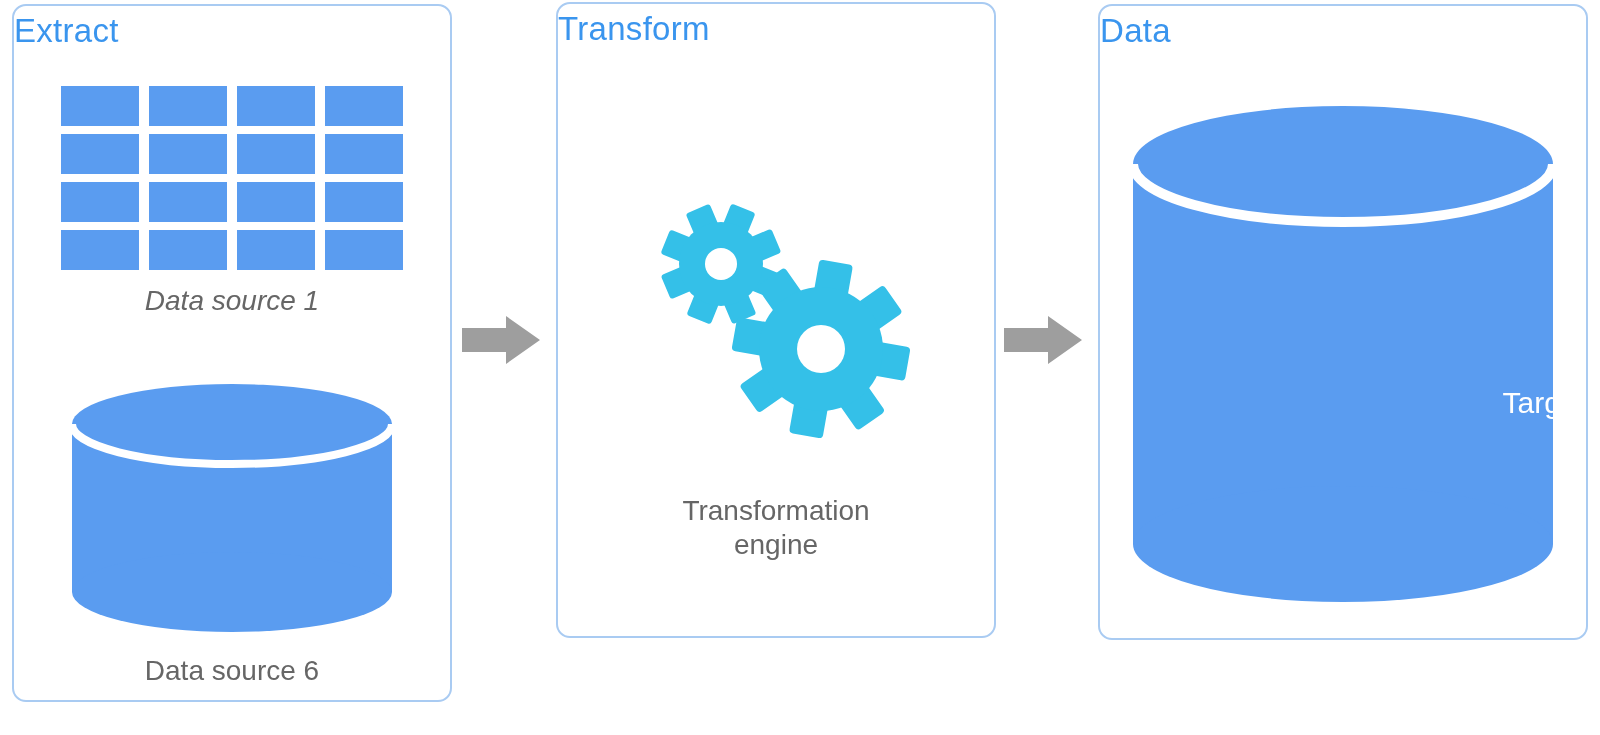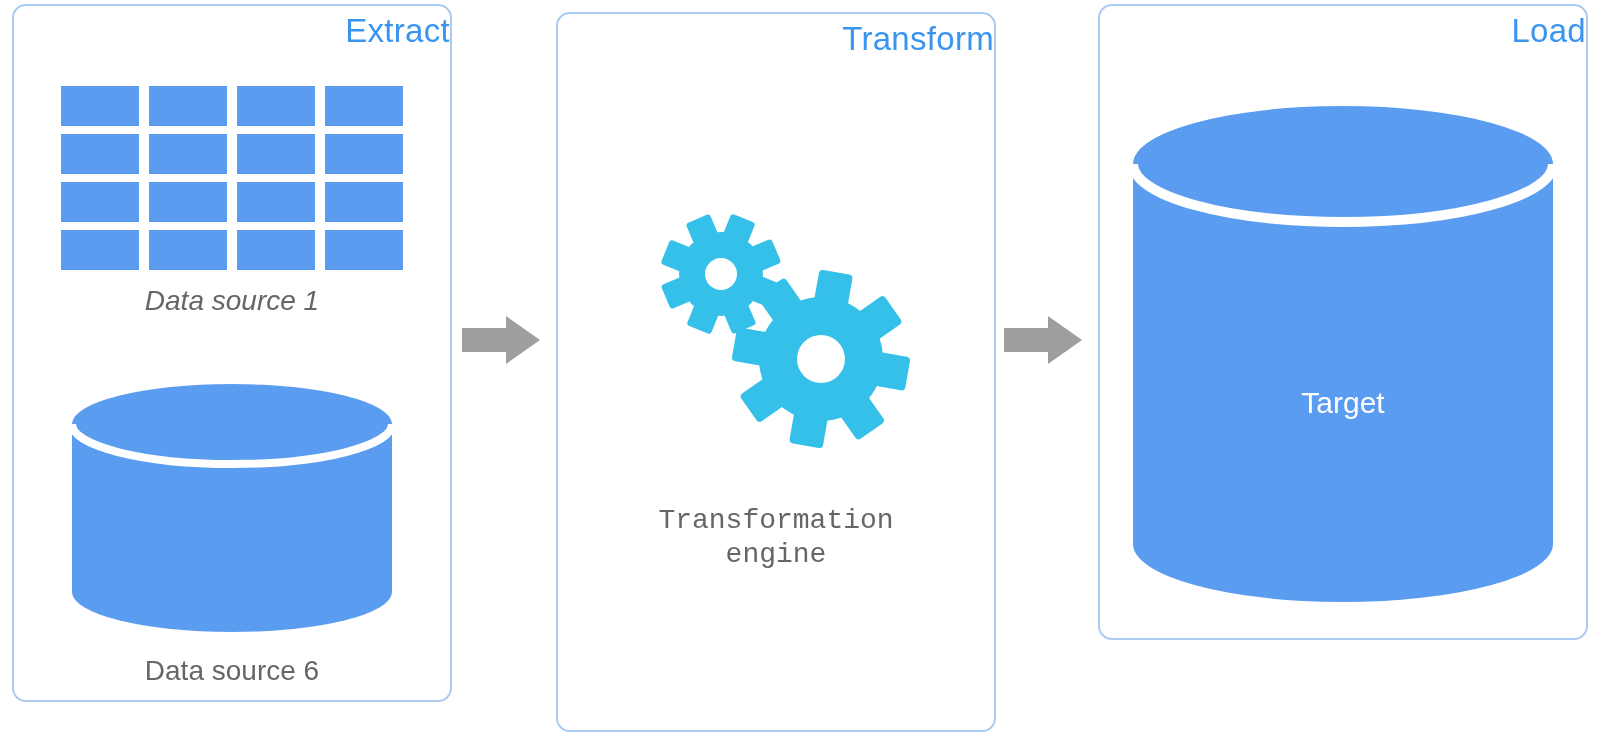--- a/index.html
+++ b/index.html
@@ -21,21 +21,21 @@
     border: 2px solid #a9cbf2;
     border-radius: 14px;
     background: #ffffff;
     box-sizing: border-box;
   }
   .stage-title {
     position: absolute;
     top: 6px;
     left: 0;
     right: 0;
-    text-align: right;
+    text-align: left;
     font-size: 33px;
     font-weight: 400;
     color: #3a95ee;
     letter-spacing: .3px;
   }
   .caption {
     position: absolute;
     left: 0;
     right: 0;
     text-align: center;
@@ -63,21 +63,21 @@
   
   .arrow {
     position: absolute;
     width: 80px;
     height: 60px;
   }
   .target-label {
     position: absolute;
     left: 0;
     right: 0;
-    text-align: center;
+    text-align: right;
     font-size: 30px;
     color: #ffffff;
     font-weight: 400;
   }
 </style>
 </head>
 <body>
 
 <div class="canvas">
 
@@ -112,21 +112,21 @@
     </svg>
     <div class="caption" style="top:648px;">Data source 6</div>
   </div>
 
   <div class="arrow" style="left:462px; top:310px;">
     <svg width="80" height="60" viewBox="0 0 80 60">
       <polygon points="0,18 44,18 44,6 78,30 44,54 44,42 0,42" fill="#9e9e9e"></polygon>
     </svg>
   </div>
 
-  <div class="stage" style="left:556px; top:12px; width:440px; height:720px;">
+  <div class="stage" style="left:556px; top:2px; width:440px; height:636px;">
     <div class="stage-title">Transform</div>
 
     <svg style="position:absolute; left:50%; top:150px; transform:translateX(-50%);" width="300" height="300" viewBox="0 0 300 300">
       <g fill="#34c0e8">
 
         <g transform="translate(95,110)">
           <g>
             <g transform="rotate(22)">
               <rect x="-13" y="-60" width="26" height="120" rx="3"></rect>
               <rect x="-13" y="-60" width="26" height="120" rx="3" transform="rotate(45)"></rect>
@@ -146,34 +146,34 @@
               <rect x="-17" y="-88" width="34" height="176" rx="4" transform="rotate(90)"></rect>
               <rect x="-17" y="-88" width="34" height="176" rx="4" transform="rotate(135)"></rect>
             </g>
             <circle r="62"></circle>
           </g>
           <circle r="24" fill="#ffffff"></circle>
         </g>
       </g>
     </svg>
 
-    <div class="caption" style="top:490px;font-family:Liberation Mono, monospace;">
+    <div class="caption" style="top:490px;">
       <span>Transformation</span><br>
       <span>engine</span>
     </div>
   </div>
 
   <div class="arrow" style="left:1004px; top:310px;">
     <svg width="80" height="60" viewBox="0 0 80 60">
       <polygon points="0,18 44,18 44,6 78,30 44,54 44,42 0,42" fill="#9e9e9e"></polygon>
     </svg>
   </div>
 
   <div class="stage" style="left:1098px; top:4px; width:490px; height:636px;">
-    <div class="stage-title">Load</div>
+    <div class="stage-title">Data</div>
 
     <svg style="position:absolute; left:50%; top:88px; transform:translateX(-50%);" width="440" height="520" viewBox="0 0 440 520">
       <ellipse cx="220" cy="70" rx="210" ry="58" fill="#5a9cf0"></ellipse>
       <rect x="10" y="70" width="420" height="380" fill="#5a9cf0"></rect>
       <ellipse cx="220" cy="450" rx="210" ry="58" fill="#5a9cf0"></ellipse>
       <path d="M10 70 A210 58 0 0 0 430 70" fill="none" stroke="#ffffff" stroke-width="10"></path>
     </svg>
     <div class="target-label" style="top:380px;">Target</div>
   </div>
 

